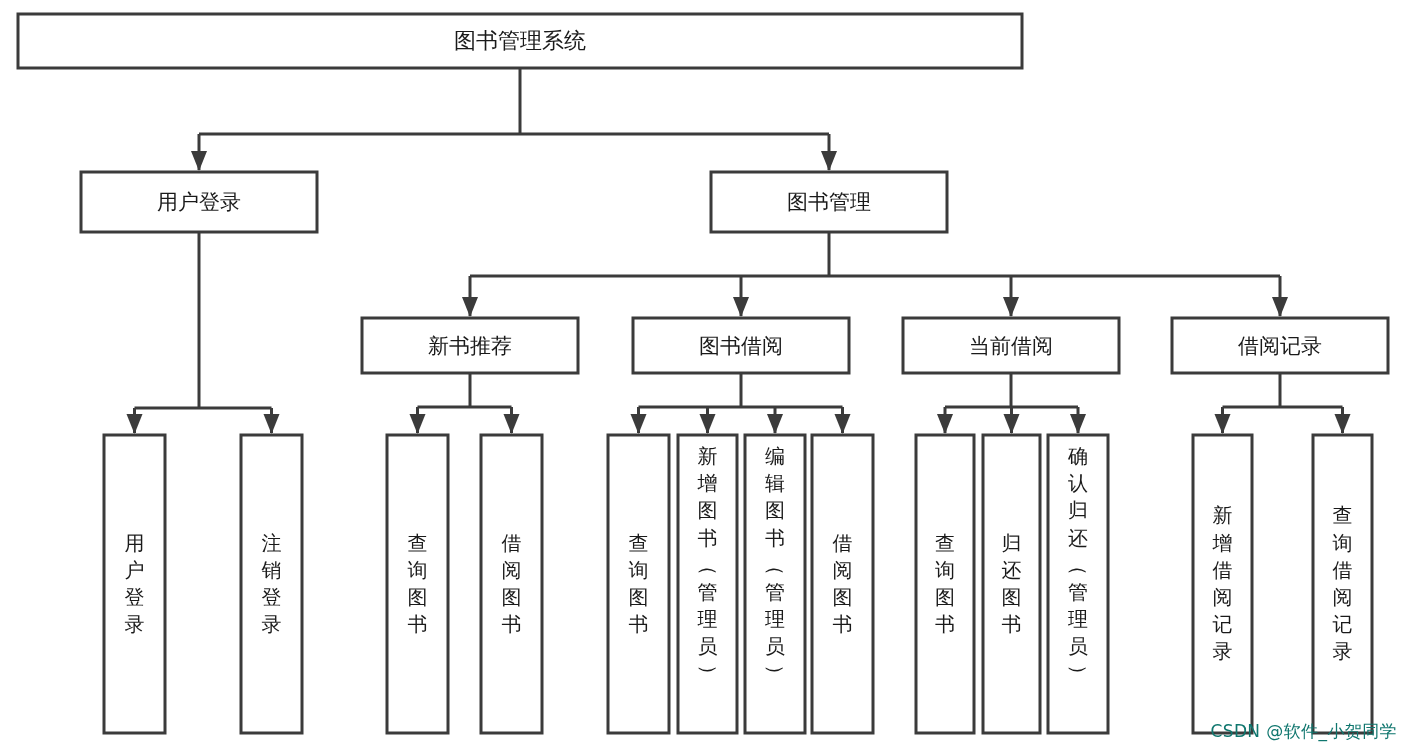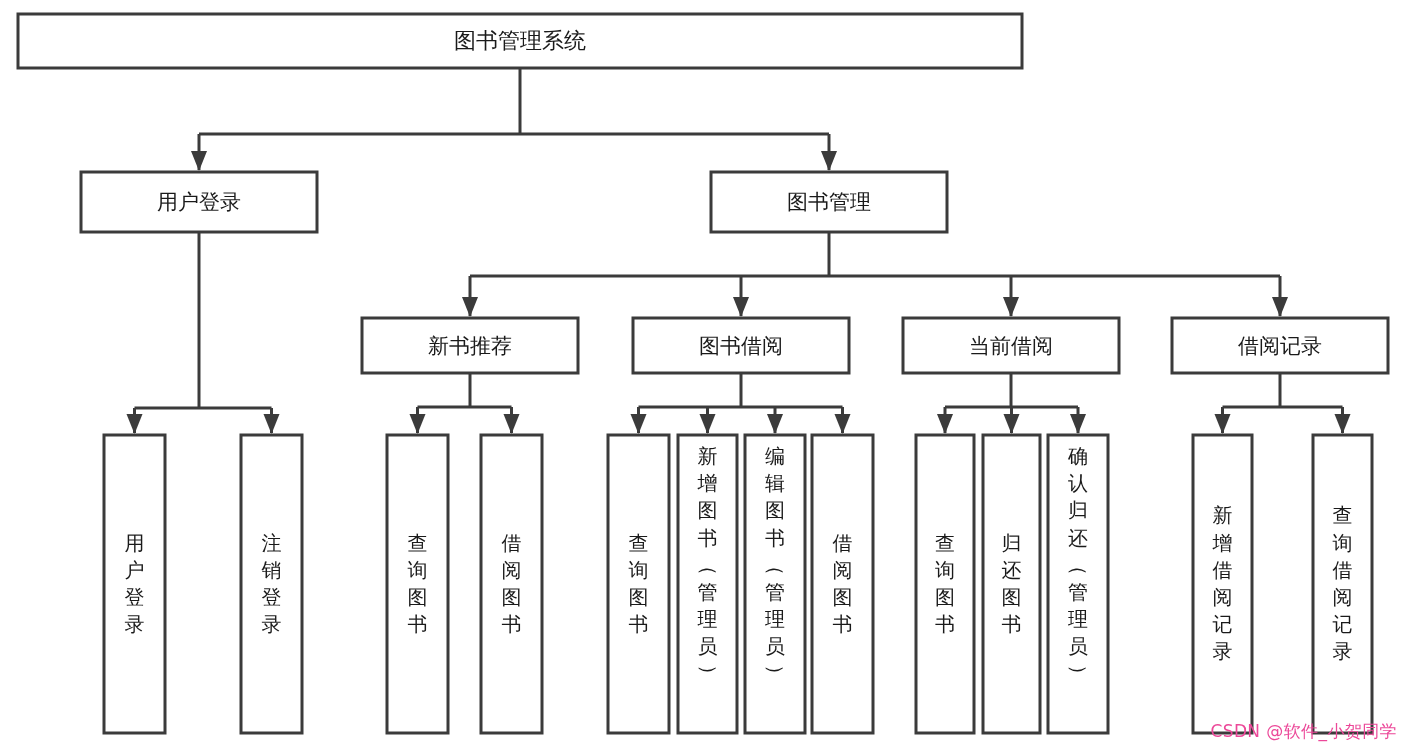--- a/index.html
+++ b/index.html
@@ -79,21 +79,21 @@
   }
   .leaf-char.rot {
     transform: rotate(90deg);
   }
   #watermark {
     position: absolute;
     right: 8px;
     bottom: 4px;
     font-family: "DejaVu Sans", "Liberation Sans", sans-serif;
     font-size: 17px;
-    color: #ec4899;
+    color: #0f766e;
     white-space: nowrap;
     letter-spacing: 0.4px;
   }
 </style>
 </head>
 <body>
 
 <div id="diagram-root">
 
   <svg id="tree-svg" viewBox="0 0 1405 747" xmlns="http://www.w3.org/2000/svg">

